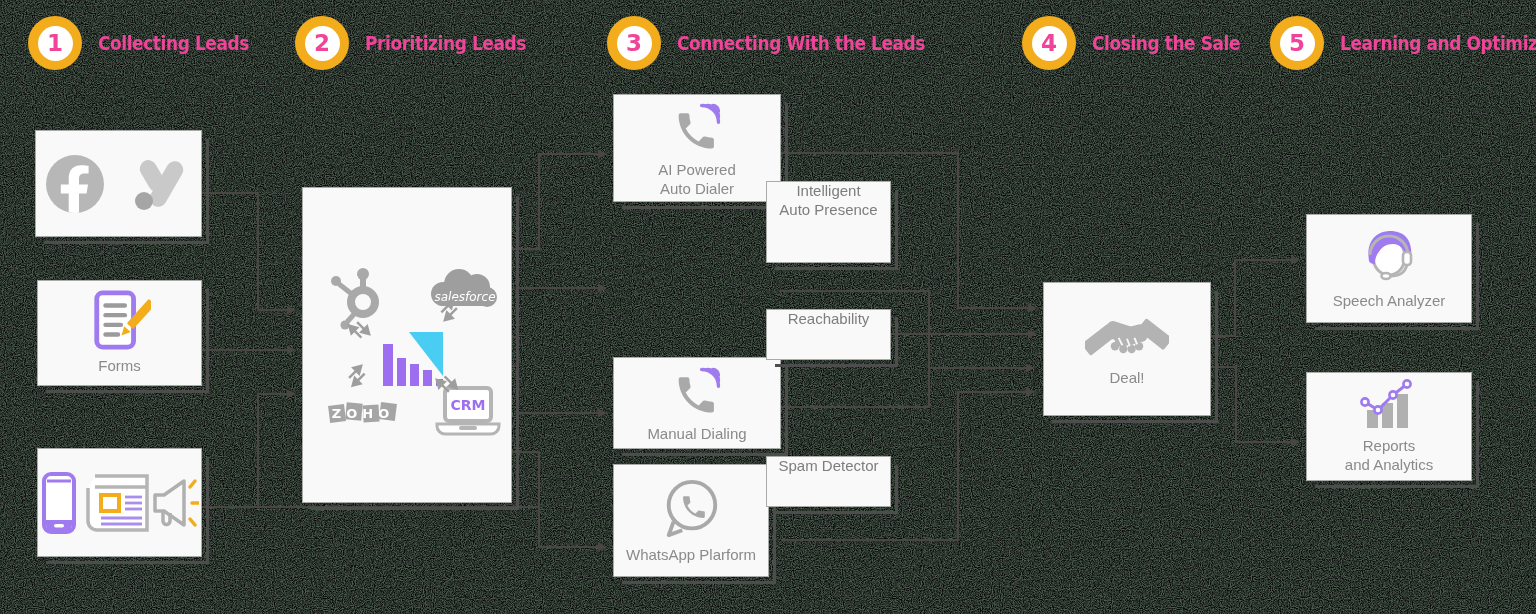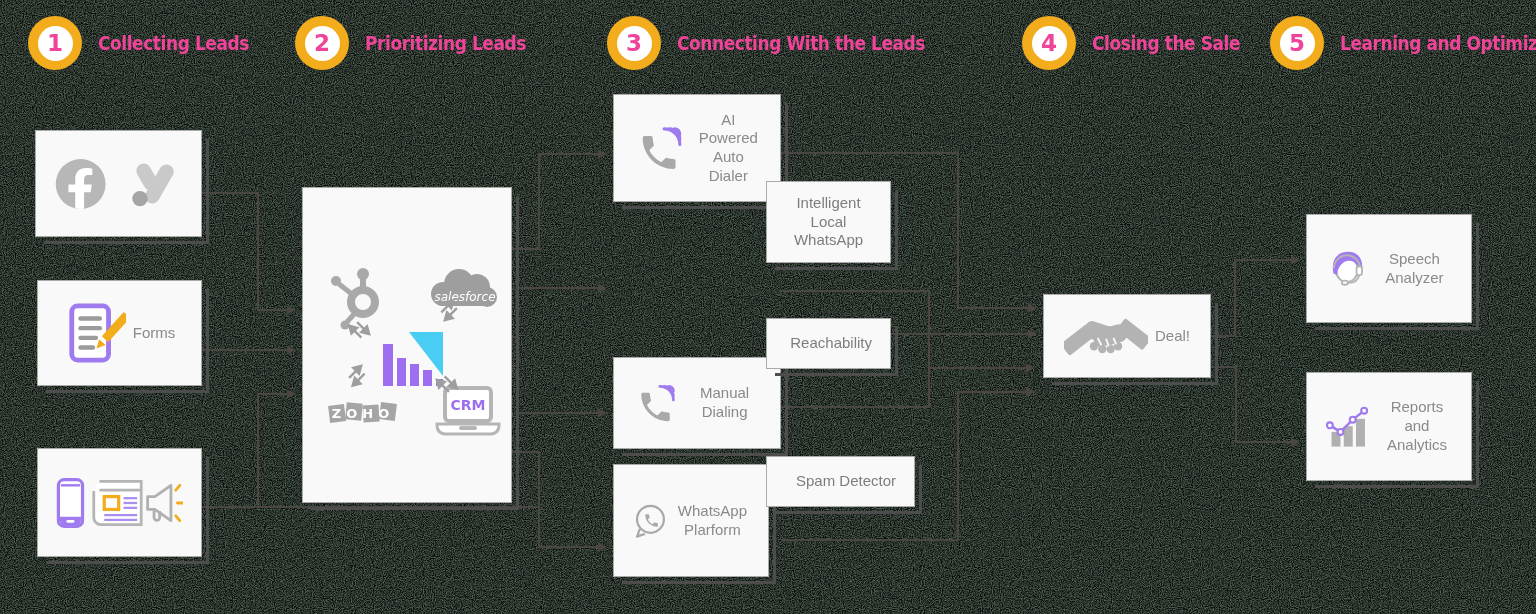--- a/index.html
+++ b/index.html
@@ -5,28 +5,28 @@
   html,body{margin:0;padding:0;background:#2e3a30;}
   .stage{position:relative;width:1536px;height:614px;overflow:hidden;
          font-family:"Liberation Sans", sans-serif;background:#4e5f51;}
   .noise-bg{position:absolute;inset:0;z-index:0;}
 
   
   .connectors{position:absolute;left:0;top:0;z-index:1;}
 
   
   .card{position:absolute;background:#f9f9f9;border:1px solid #aaaaaa;z-index:2;
-        display:flex;flex-direction:row;align-items:center;justify-content:center;
-        gap:7px;box-sizing:border-box;padding:18px;}
+        display:flex;flex-direction:column;align-items:center;justify-content:center;
+        gap:7px;box-sizing:border-box;padding:0;}
   .card::after{content:"";position:absolute;top:8px;left:8px;width:100%;height:100%;
         border-right:3px solid #4d4d4d;border-bottom:3px solid #4d4d4d;
         box-sizing:border-box;pointer-events:none;}
   .card.top{z-index:3;}
   .card-label{color:#8a8a8a;font-size:15px;line-height:1.25;text-align:center;}
-  .small-box{justify-content:flex-end;}
+  .small-box{justify-content:flex-start;}
   .small-box .card-label{color:#7d7d7d;font-size:15px;}
 
   
   .step{position:absolute;top:16px;display:flex;align-items:center;gap:16px;z-index:2;}
   .badge{width:54px;height:54px;border-radius:50%;background:#F2AC1C;
          display:flex;align-items:center;justify-content:center;flex:0 0 auto;}
   .badge-inner{width:35px;height:35px;border-radius:50%;background:#ffffff;
          display:flex;align-items:center;justify-content:center;}
   .badge-num{color:#F0439A;font-size:23px;font-weight:bold;font-family:"DejaVu Sans",sans-serif;}
   .step-label{color:#F0439A;font-size:20px;font-weight:bold;white-space:nowrap;
@@ -309,31 +309,31 @@
       </g>
     </svg>
     <div class="card-label">
       <div>WhatsApp Plarform</div>
     </div>
   </div>
 
   <div class="card top small-box" style="left:766px;top:181px;width:125px;height:82px">
     <div class="card-label">
       <div>Intelligent</div>
-      <div>Local WhatsApp</div>
-    </div>
-  </div>
-  <div class="card top small-box" style="left:766px;top:318px;width:125px;height:51px">
+      <div>Auto Presence</div>
+    </div>
+  </div>
+  <div class="card top small-box" style="left:766px;top:309px;width:125px;height:51px">
     <div class="card-label">Reachability</div>
   </div>
-  <div class="card top small-box" style="left:766px;top:456px;width:149px;height:51px">
+  <div class="card top small-box" style="left:766px;top:456px;width:125px;height:51px">
     <div class="card-label">Spam Detector</div>
   </div>
 
-  <div class="card" style="left:1043px;top:294px;width:168px;height:84px">
+  <div class="card" style="left:1043px;top:282px;width:168px;height:134px">
     <svg width="84" height="52" viewBox="0 0 84 56">
       <g fill="#b3b3b3">
         <rect x="-8" y="-18" width="16" height="36" rx="2" transform="translate(12,32) rotate(52)"></rect>
         <rect x="-8" y="-18" width="16" height="36" rx="2" transform="translate(72,26) rotate(-52)"></rect>
         <g transform="translate(42,28)">
           <rect x="-24" y="-11" width="36" height="19" rx="7" transform="rotate(18)"></rect>
           <rect x="-14" y="-9" width="36" height="19" rx="7" transform="rotate(-14)"></rect>
           <circle cx="-13" cy="11" r="4.5"></circle>
             <circle cx="-4" cy="14" r="4.5"></circle>
           <circle cx="5" cy="14" r="4.5"></circle>

